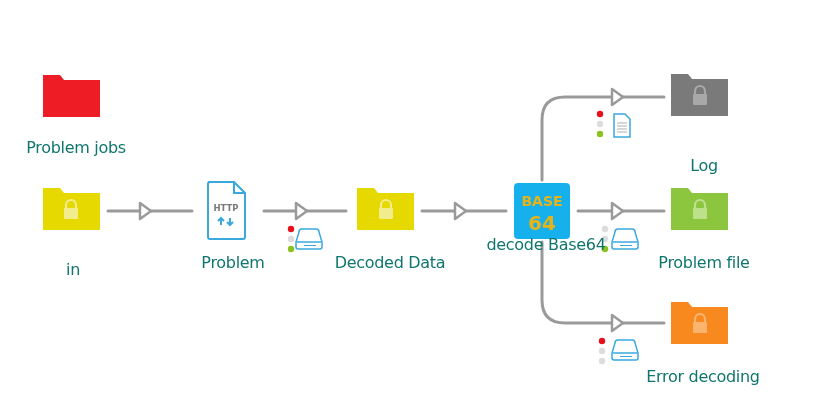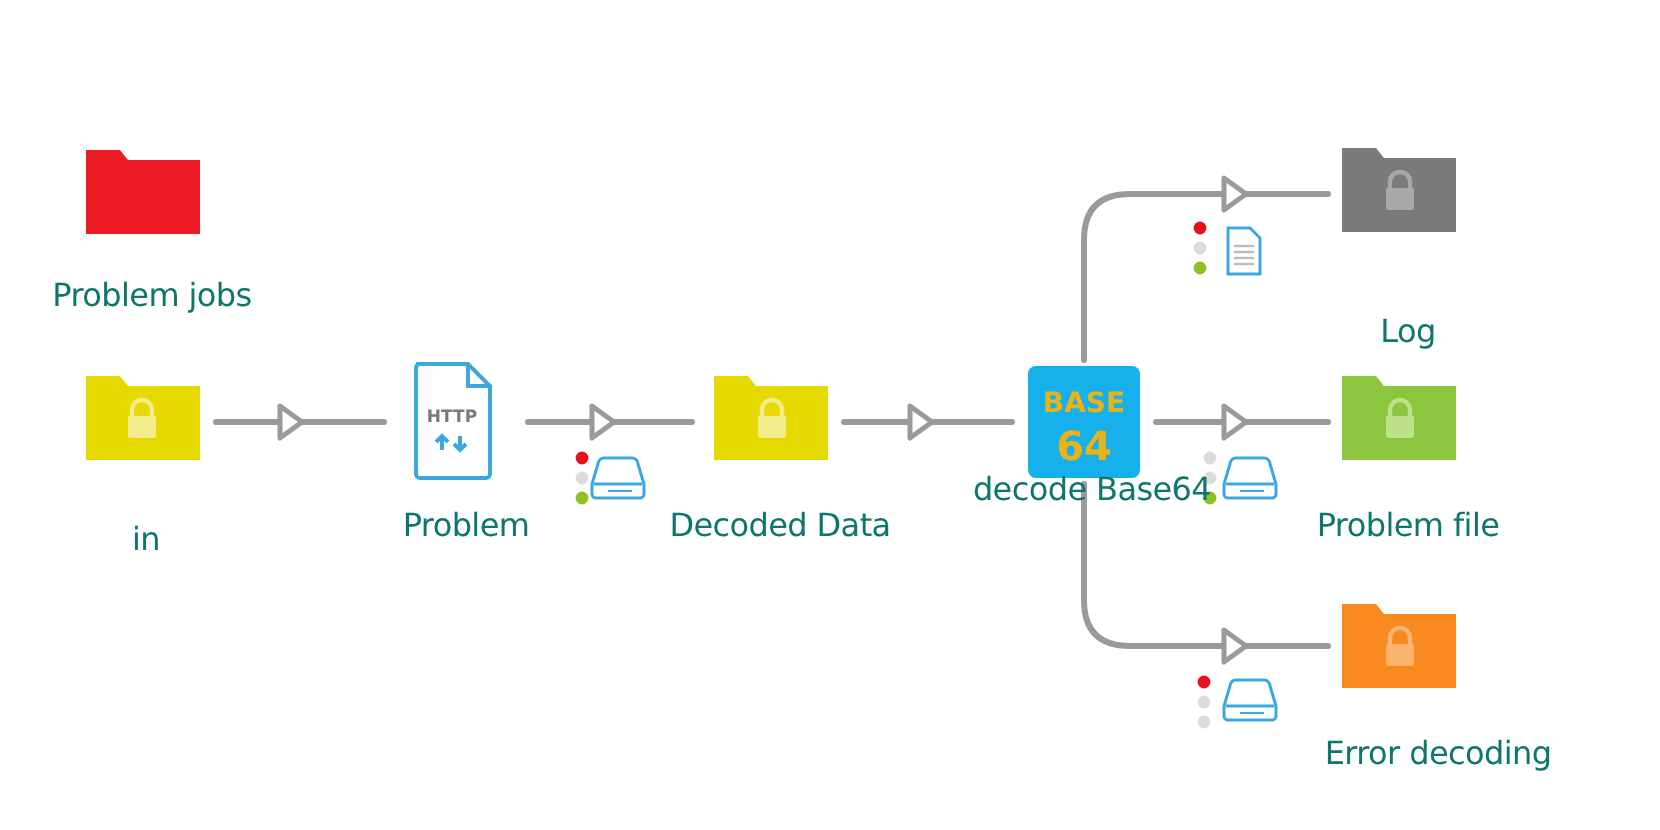--- a/index.html
+++ b/index.html
@@ -132,13 +132,13 @@
     </g>
 </svg>
 
 <div class="lbl" style="left:76px; top:138px;">Problem jobs</div>
 <div class="lbl" style="left:73px; top:260px;">in</div>
 <div class="lbl" style="left:233px; top:253px;">Problem</div>
 <div class="lbl" style="left:390px; top:253px;">Decoded Data</div>
 <div class="lbl" style="left:546px; top:235px;">decode Base64</div>
 <div class="lbl" style="left:704px; top:156px;">Log</div>
 <div class="lbl" style="left:704px; top:253px;">Problem file</div>
-<div class="lbl" style="left:703px; top:367px;margin-left:16px;">Error decoding</div>
+<div class="lbl" style="left:703px; top:367px;">Error decoding</div>
 
 </body></html>

